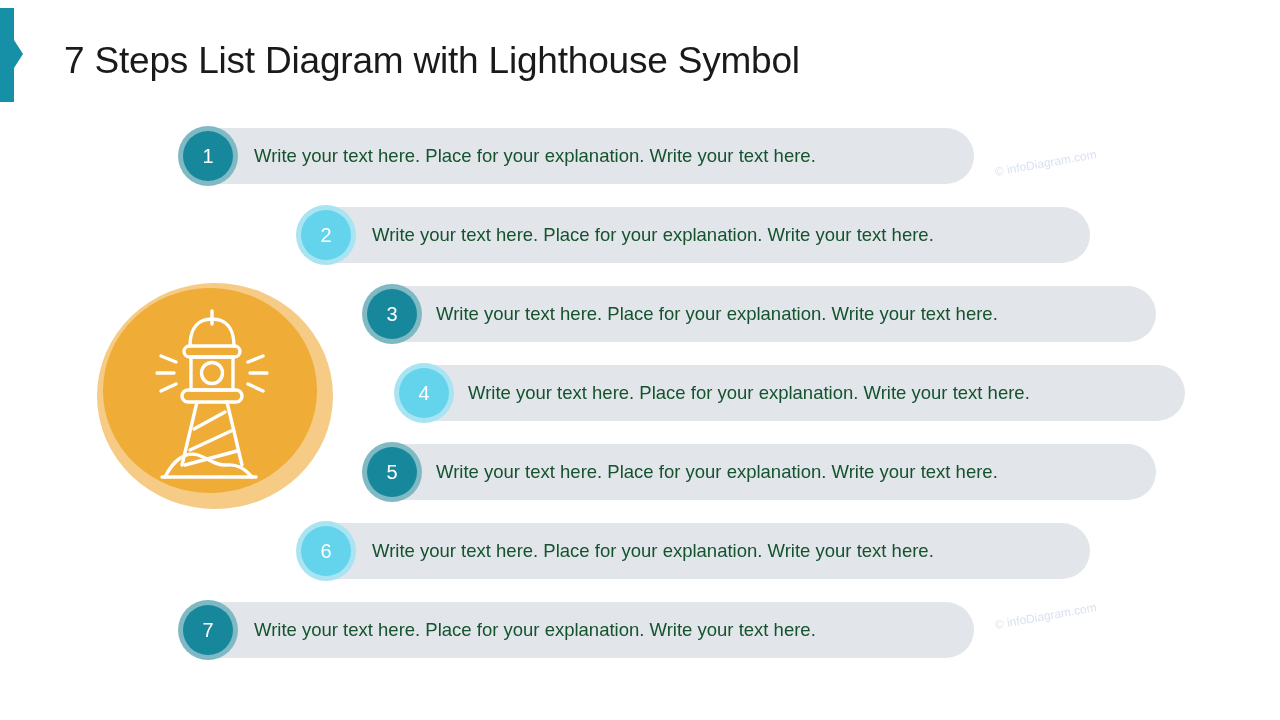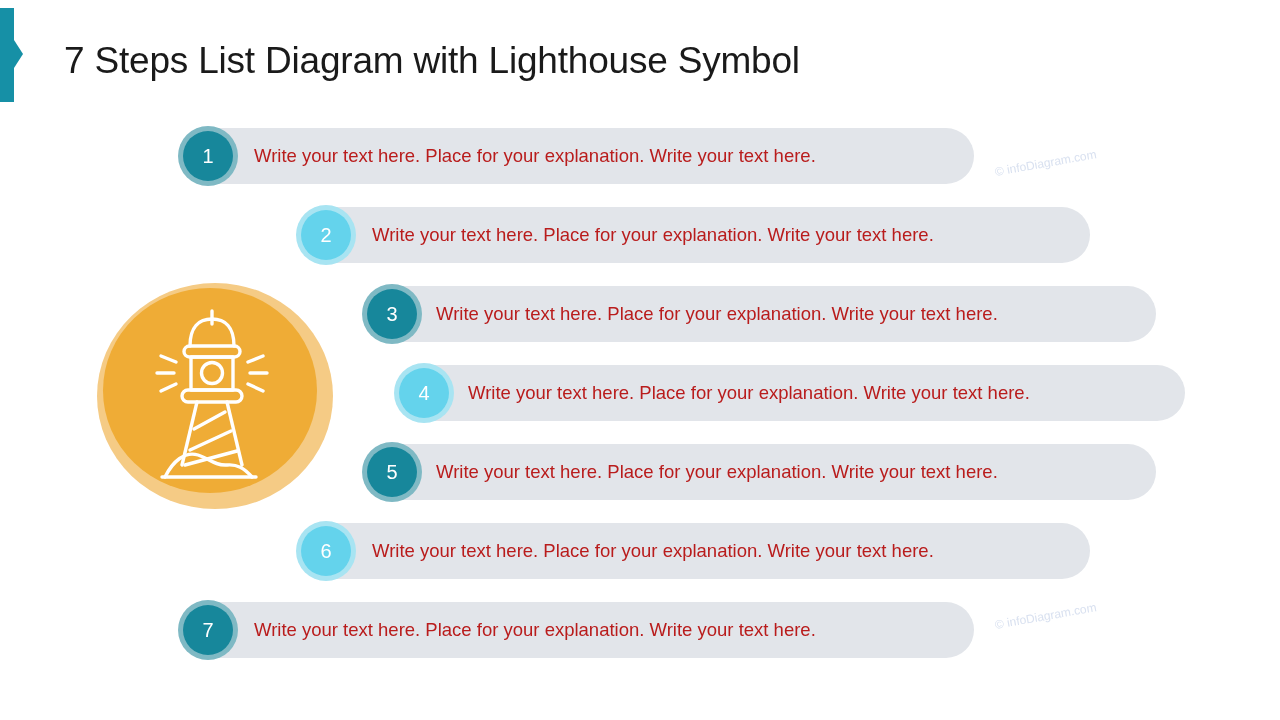--- a/index.html
+++ b/index.html
@@ -100,21 +100,21 @@
     height: 56px;
     background: #E2E5EA;
     border-radius: 28px;
   }
   .step-text {
     position: absolute;
     top: 0;
     height: 56px;
     line-height: 56px;
     font-size: 18.5px;
-    color: #b91c1c;
+    color: #14532d;
     white-space: nowrap;
   }
   .step-circle-wrap {
     position: absolute;
     top: -2px;
     width: 60px;
     height: 60px;
   }
   .step-halo {
     position: absolute;

